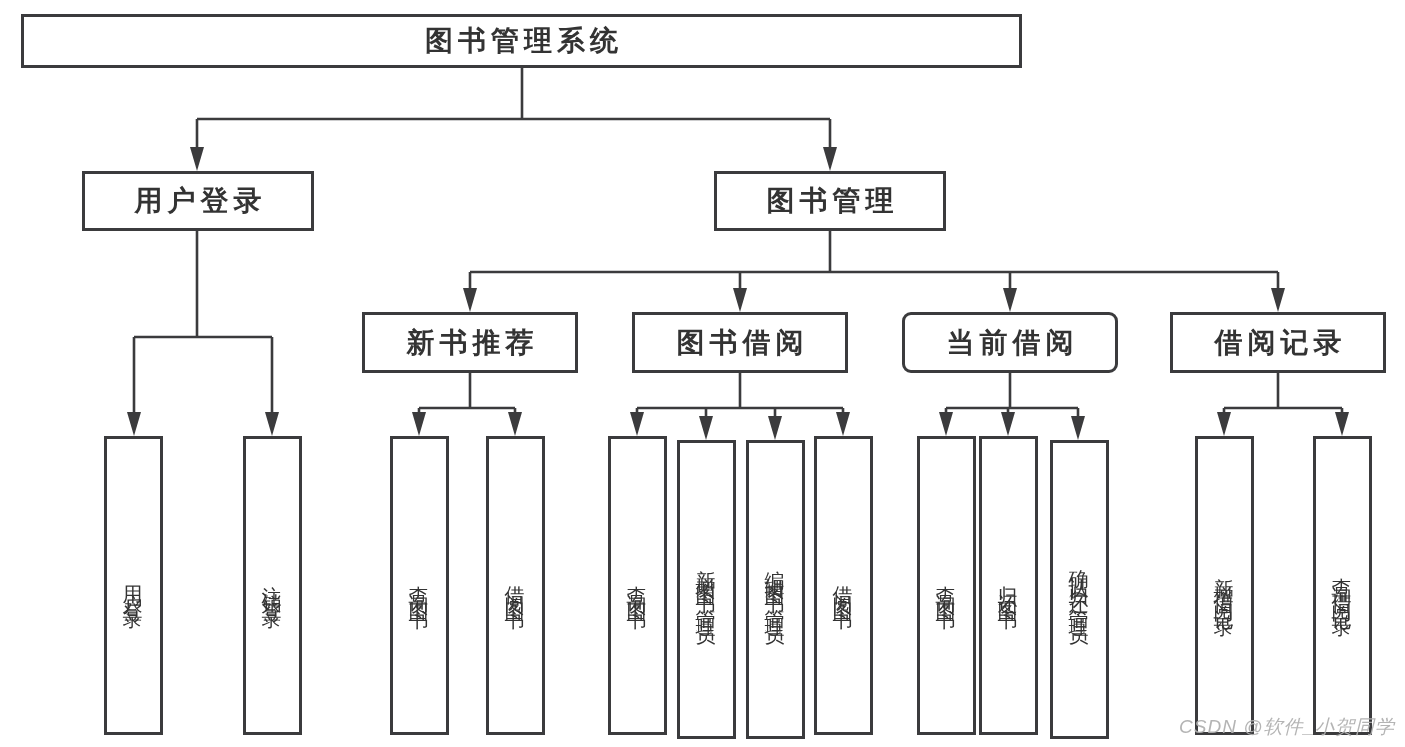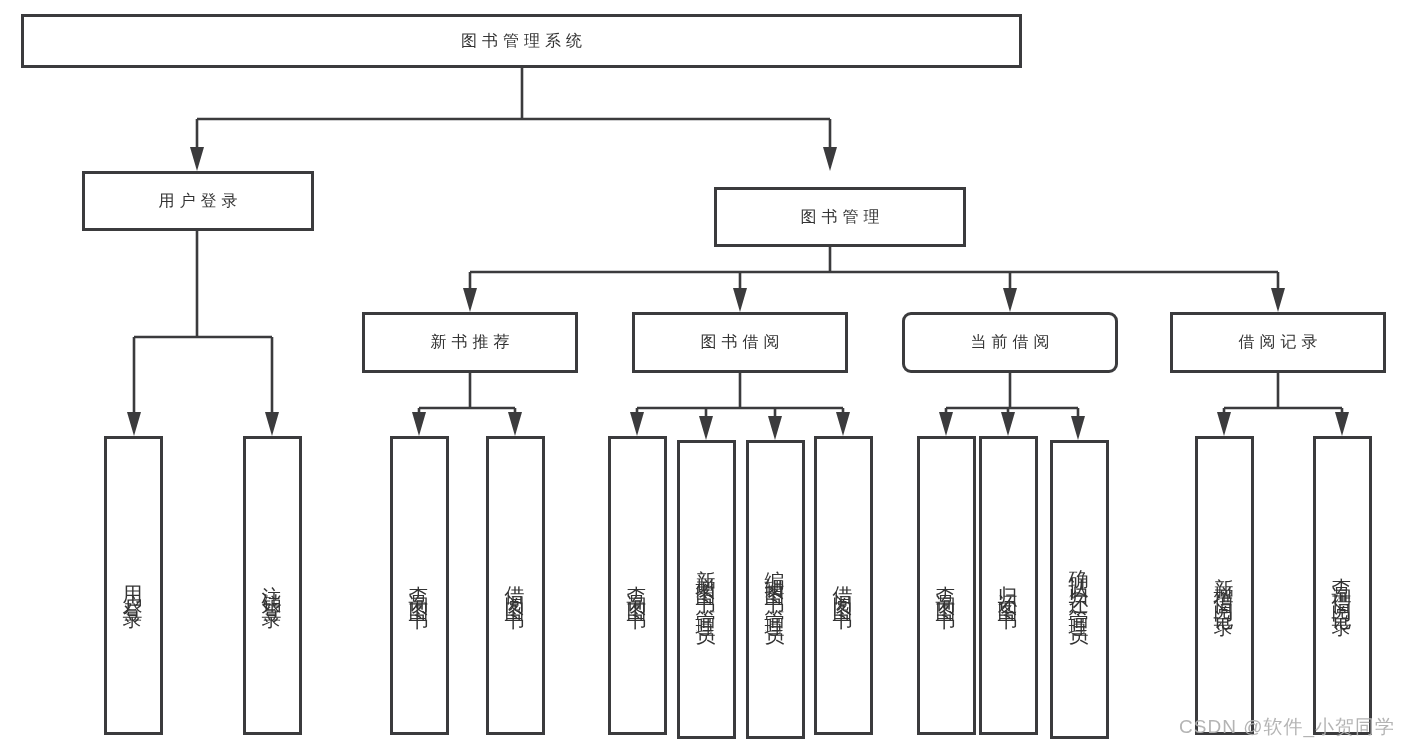--- a/index.html
+++ b/index.html
@@ -22,38 +22,39 @@
     position: absolute;
     box-sizing: border-box;
     border: 3px solid #3b3b3d;
     background: #ffffff;
     display: flex;
     align-items: center;
     justify-content: center;
     z-index: 1;
   }
   .hlabel {
-    font-size: 16px;
+    font-size: 28px;
     letter-spacing: 5px;
     text-indent: 5px;
     color: #333333;
     white-space: nowrap;
+    font-weight: bold;
   }
   .vtext {
     writing-mode: vertical-rl;
     font-size: 20px;
     letter-spacing: 8px;
     color: #333333;
     white-space: nowrap;
   }
   
   .n-root  { left: 21px;  top: 14px;  width: 1001px; height: 54px; }
   
   .n-login { left: 82px;  top: 171px; width: 232px;  height: 60px; }
-  .n-mgmt  { left: 714px; top: 187px; width: 252px;  height: 60px; justify-content: center; }
+  .n-mgmt  { left: 714px; top: 171px; width: 232px;  height: 60px; justify-content: center; }
   
   .lv3 { top: 312px; height: 61px; width: 216px; }
   .n-newbook { left: 362px; }
   .n-borrow  { left: 632px; }
   .n-current { left: 902px; border-radius: 9px; }
   .n-record  { left: 1170px; }
   
   .leaf { top: 436px; height: 299px; width: 59px; }
   .leaf.off { top: 440px; }
   .x-a1 { left: 104px;  }
@@ -70,20 +71,21 @@
   .x-e1 { left: 1195px; }
   .x-e2 { left: 1313px; }
   #watermark {
     position: absolute;
     right: 10px; top: 714px;
     z-index: 5;
     font-size: 19px;
     letter-spacing: 1px;
     color: rgba(176, 176, 176, 0.95);
     white-space: nowrap;
+    font-style: italic;
   }
 </style>
 </head>
 <body>
 
 <div id="canvas">
 
   <svg id="connectors" viewBox="0 0 1405 747" xmlns="http://www.w3.org/2000/svg">
     <g stroke="#3b3b3d" stroke-width="2.6" fill="none">
 

